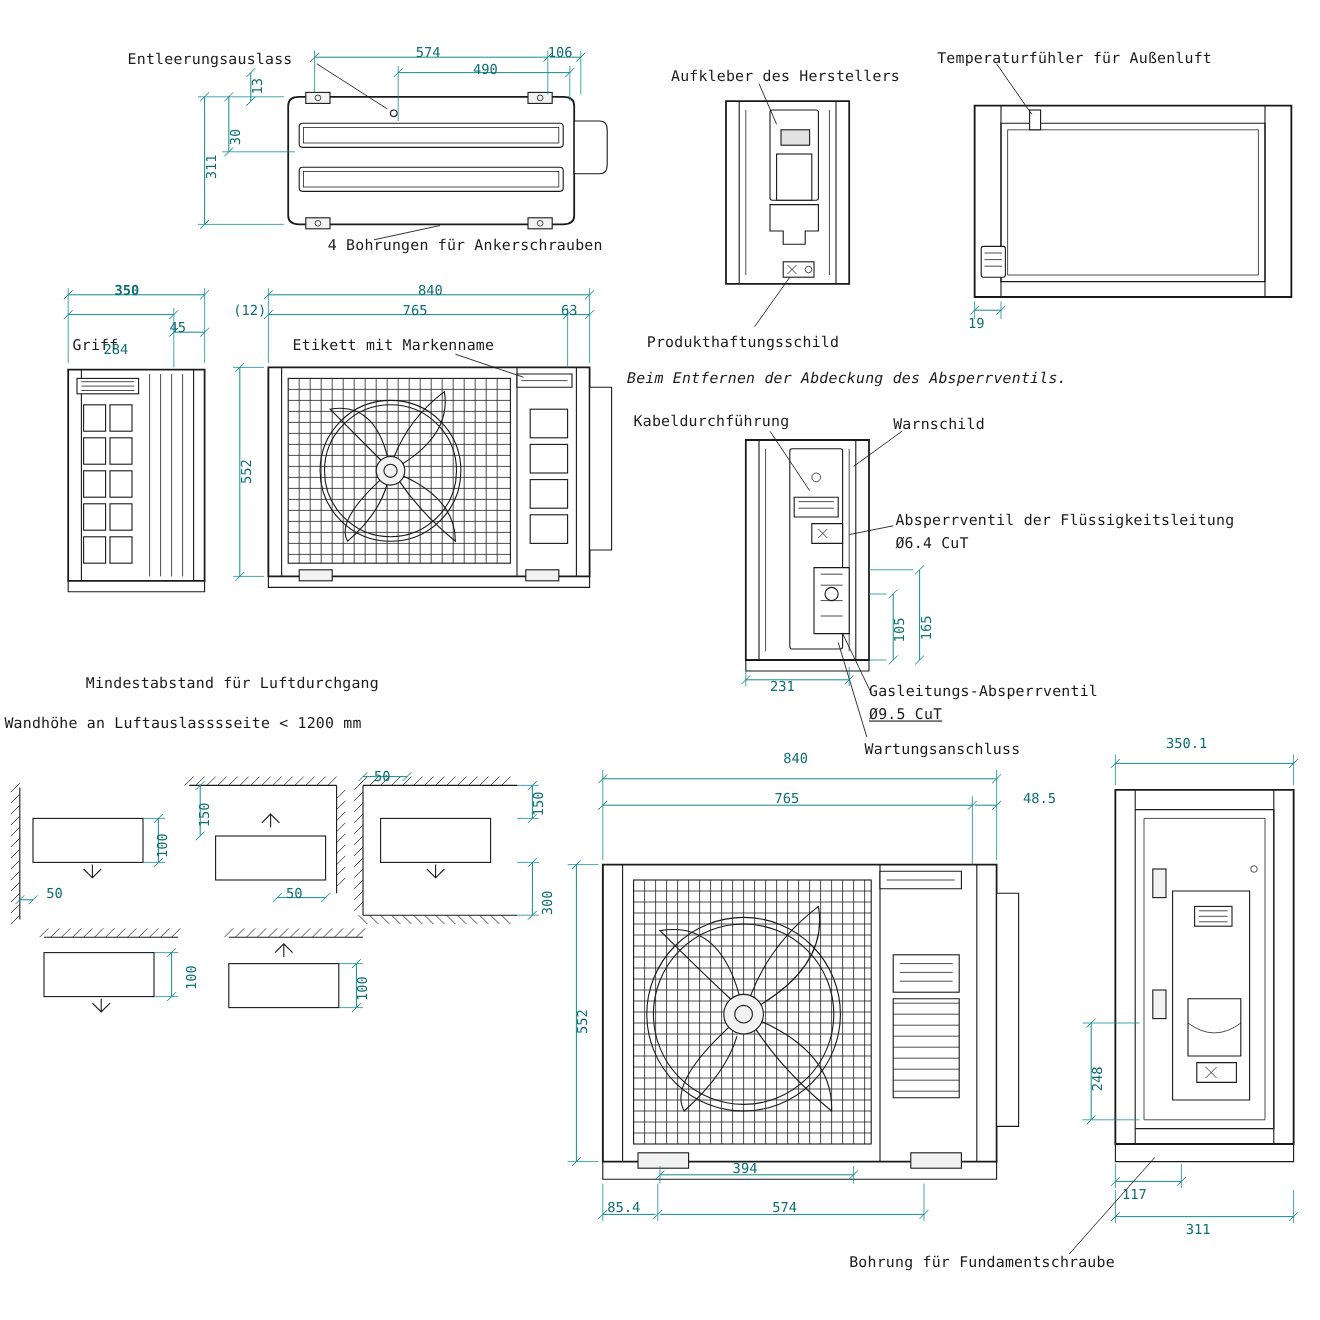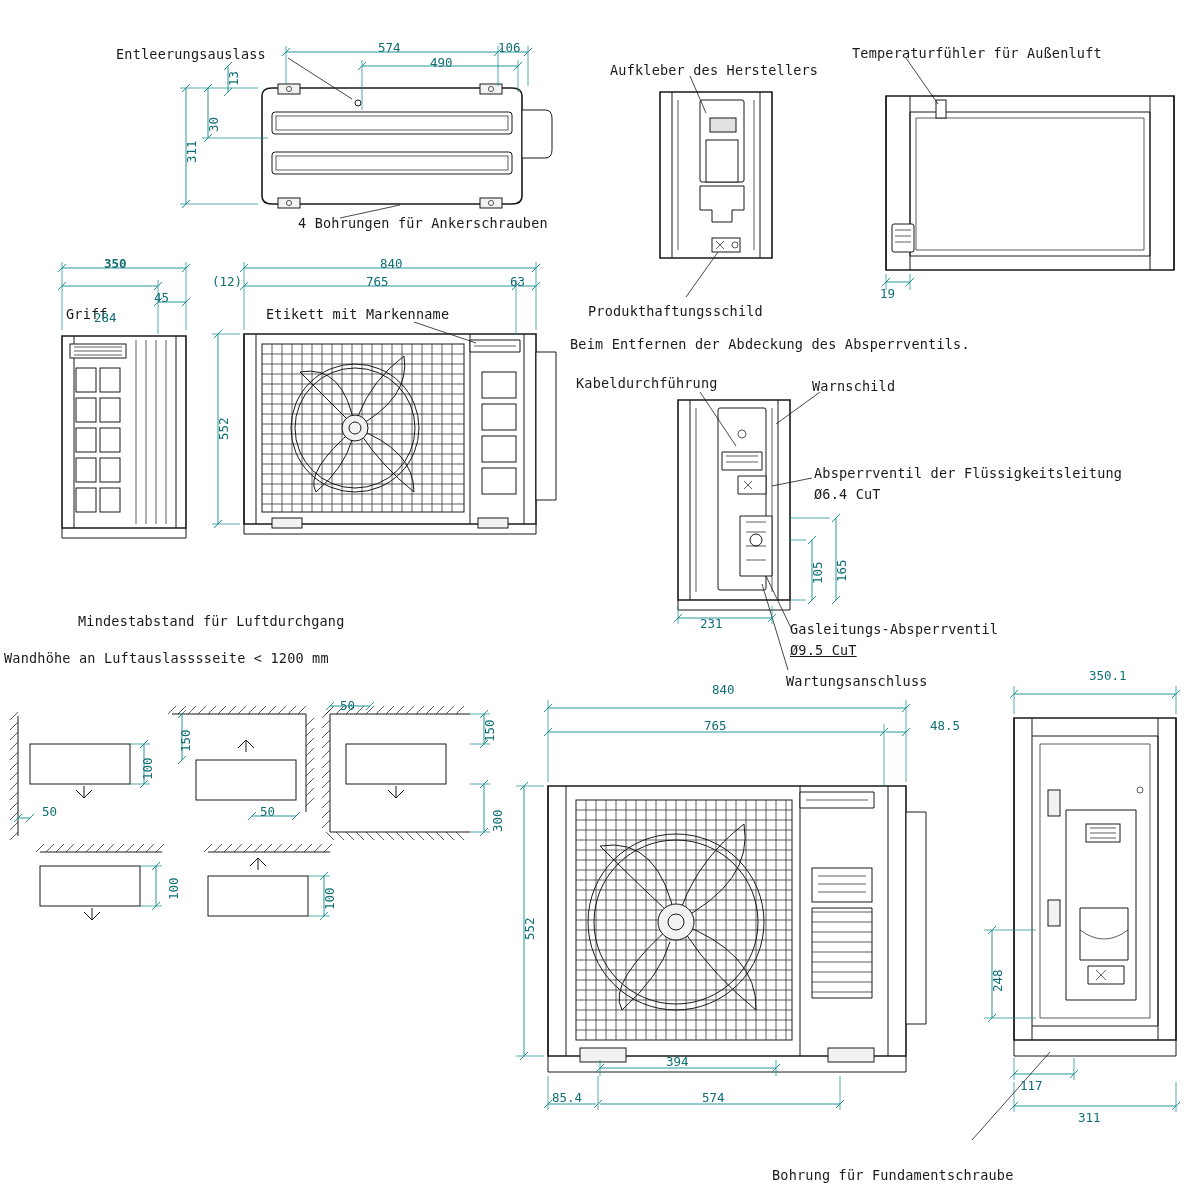--- a/index.html
+++ b/index.html
@@ -388,31 +388,31 @@
 
 </svg>
 
 <div class="lbl" style="left:116px;top:46px;">Entleerungsauslass</div>
 <div class="lbl" style="left:298px;top:215px;">4 Bohrungen für Ankerschrauben</div>
 <div class="lbl" style="left:610px;top:62px;">Aufkleber des Herstellers</div>
 <div class="lbl" style="left:852px;top:45px;">Temperaturfühler für Außenluft</div>
 <div class="lbl" style="left:588px;top:303px;">Produkthaftungsschild</div>
 <div class="lbl" style="left:66px;top:306px;">Griff</div>
 <div class="lbl" style="left:266px;top:306px;">Etikett mit Markenname</div>
-<div class="lbl" style="left:570px;top:336px;">Beim Entfernen der Abdeckung des Absperrventils.</div>
+<div class="lbl" style="left:570px;top:336px;font-style:italic;">Beim Entfernen der Abdeckung des Absperrventils.</div>
 <div class="lbl" style="left:576px;top:375px;">Kabeldurchführung</div>
 <div class="lbl" style="left:812px;top:378px;">Warnschild</div>
 <div class="lbl" style="left:814px;top:465px;">Absperrventil der Flüssigkeitsleitung</div>
 <div class="lbl" style="left:814px;top:486px;">Ø6.4 CuT</div>
 <div class="lbl" style="left:790px;top:621px;">Gasleitungs-Absperrventil</div>
 <div class="lbl" style="left:790px;top:642px;text-decoration:underline;">Ø9.5 CuT</div>
 <div class="lbl" style="left:786px;top:673px;">Wartungsanschluss</div>
 <div class="lbl" style="left:78px;top:613px;">Mindestabstand für Luftdurchgang</div>
 <div class="lbl" style="left:4px;top:650px;">Wandhöhe an Luftauslasssseite &lt; 1200 mm</div>
-<div class="lbl" style="left:772px;top:1167px;">Bohrung für Fundamentschraube</div>
+<div class="lbl" style="left:772px;top:1140px;">Bohrung für Fundamentschraube</div>
 
 <div class="dim" style="left:378px;top:40px;">574</div>
 <div class="dim" style="left:498px;top:40px;">106</div>
 <div class="dim" style="left:430px;top:55px;">490</div>
 <div class="dim v" style="left:226px;top:86px;">13</div>
 <div class="dim v" style="left:206px;top:132px;">30</div>
 <div class="dim v" style="left:184px;top:163px;">311</div>
 
 <div class="dim" style="left:880px;top:286px;">19</div>
 
@@ -441,18 +441,18 @@
 <div class="dim v" style="left:322px;top:910px;">100</div>
 
 <div class="dim" style="left:712px;top:682px;">840</div>
 <div class="dim" style="left:704px;top:718px;">765</div>
 <div class="dim" style="left:930px;top:718px;">48.5</div>
 <div class="dim v" style="left:522px;top:940px;">552</div>
 <div class="dim" style="left:666px;top:1054px;">394</div>
 <div class="dim" style="left:552px;top:1090px;">85.4</div>
 <div class="dim" style="left:702px;top:1090px;">574</div>
 
-<div class="dim" style="left:1060px;top:668px;margin-left:29px;">350.1</div>
+<div class="dim" style="left:1060px;top:668px;">350.1</div>
 <div class="dim v" style="left:990px;top:992px;">248</div>
 <div class="dim" style="left:1020px;top:1078px;">117</div>
 <div class="dim" style="left:1078px;top:1110px;">311</div>
 
 </div>
 
 </body></html>

